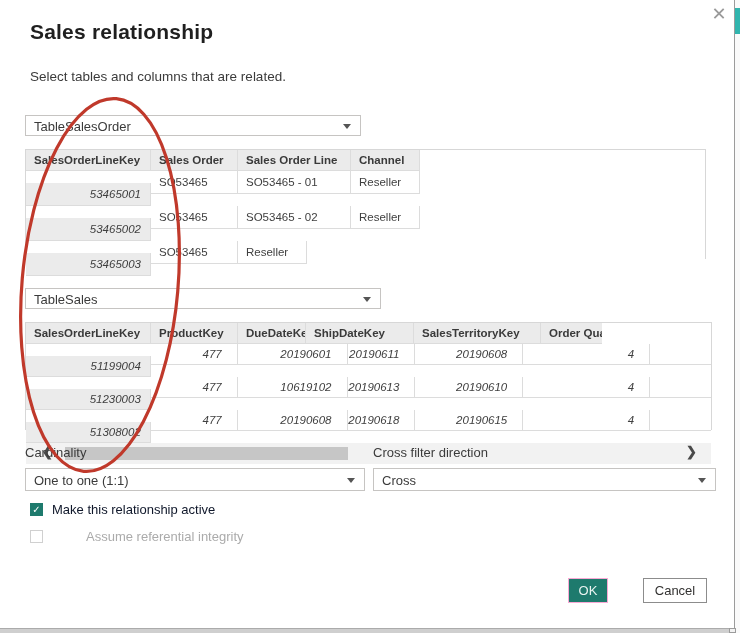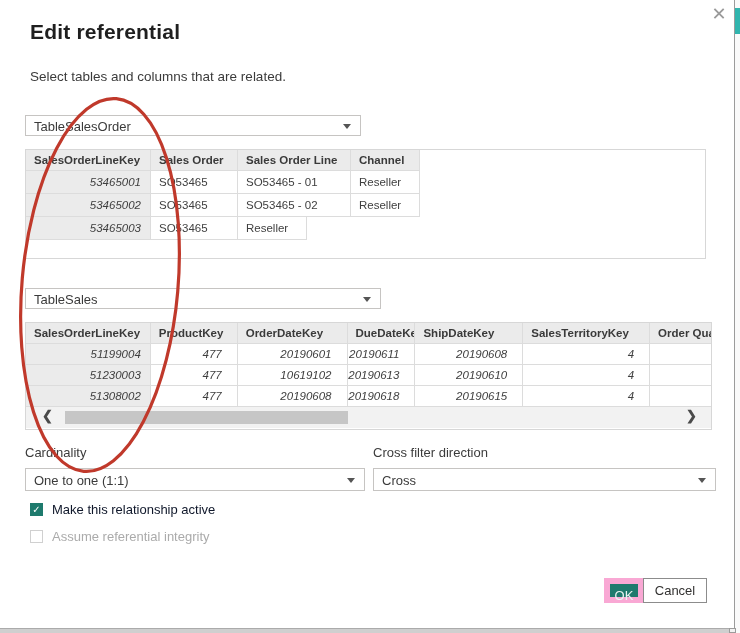--- a/index.html
+++ b/index.html
@@ -26,21 +26,21 @@
   
   .tbl{position:absolute;border:1px solid #d7d7d7;background:#fff;box-sizing:border-box;}
   .t1{left:25px;top:149px;width:681px;height:110px;}
   .t2{left:25px;top:322px;width:687px;height:108px;}
   .trow{display:flex;}
   .cell{box-sizing:border-box;border-right:1px solid #dcdcdc;border-bottom:1px solid #dcdcdc;
         overflow:hidden;white-space:nowrap;font-size:11.5px;}
   .hcell{background:#ebebeb;font-weight:700;color:#3a3a3a;height:21px;line-height:20px;padding-left:8px;}
   .vcell{height:23px;line-height:22px;color:#404040;}
   .t2 .vcell{height:21px;line-height:20px;}
-  .keycell{background:#ebebeb;font-style:italic;text-align:right;padding-right:9px;}
+  .keycell{background:#ebebeb;font-style:italic;text-align:right;padding-right:9px;margin-top:12px;}
   .numcell{font-style:italic;text-align:right;padding-right:15px;background:#fff;}
   .txtcell{padding-left:8px;background:#fff;}
   .filler{flex:1;border:none;background:#fff;}
   .c1{width:125px;} .c2{width:87px;} .c3{width:113px;} .c4{width:69px;}
   .d1{width:125px;} .d2{width:87px;} .d3{width:110px;} .d4{width:68px;}
   .d5{width:108px;} .d6{width:127px;} .d7{width:61px;border-right:none;}
 
   
   .hscroll{position:relative;height:21px;background:#f2f2f2;}
   .hs-arrow{position:absolute;top:1px;font-size:13px;font-weight:700;color:#4a4a4a;cursor:pointer;}
@@ -48,49 +48,49 @@
   .hs-right{right:14px;}
   .hs-thumb{position:absolute;left:39px;top:4px;width:283px;height:13px;background:#c6c6c6;cursor:pointer;}
 
   
   .field-label{position:absolute;top:445px;font-size:13px;color:#3b3b3b;}
   .lbl-card{left:25px;} .lbl-cross{left:373px;}
 
   
   .chkrow{position:absolute;left:30px;display:flex;align-items:center;cursor:pointer;}
   .chkrow.r1{top:502px;}
-  .chkrow.r2{top:529px;cursor:default;}
+  .chkrow.r2{top:529px;cursor:default;gap:34px;}
   .chkbox{width:13px;height:13px;box-sizing:border-box;margin-right:9px;}
   .chk-on{background:#1E7A6D;color:#fff;font-size:10px;line-height:13px;text-align:center;}
   .chk-off{background:#fff;border:1px solid #d0d0d0;}
   .chklabel{font-size:13px;color:#0f172a;}
   .chklabel.dis{color:#ababab;}
 
   
   .btn{position:absolute;top:578px;height:25px;box-sizing:border-box;font-size:13px;
        text-align:center;line-height:24px;cursor:pointer;}
-  .btn-ok{left:568px;width:40px;background:#1E7A6D;color:#eaf4f1;border:6px solid #f9a8d4;margin-left:36px;}
+  .btn-ok{left:568px;width:40px;background:#1E7A6D;color:#eaf4f1;border:1px solid #f9a8d4;}
   .btn-cancel{left:643px;width:64px;background:#fff;color:#323130;border:1px solid #8c8c8c;}
 
   
   .edge-line{position:absolute;right:5px;top:0;bottom:0;width:1px;background:#9b9b9b;}
   .edge-strip{position:absolute;right:0;top:0;bottom:0;width:5px;background:#fafafa;}
   .edge-teal{position:absolute;right:0;top:8px;width:5px;height:26px;background:#31b5ae;}
   .bottom-strip{position:absolute;left:0;right:10px;bottom:0;height:4px;background:#cfcfcf;border-top:1px solid #ababab;}
   .bottom-corner{position:absolute;right:4px;bottom:0;width:7px;height:5px;background:#f2f2f2;border:1px solid #9b9b9b;box-sizing:border-box;}
 
   
   .annot{position:absolute;left:0;top:80px;width:220px;height:420px;pointer-events:none;}
 </style>
 </head>
 <body>
 
 <div class="screen">
 
-  <div class="title">Edit referential</div>
+  <div class="title">Sales relationship</div>
   <div class="close-x">✕</div>
   <div class="subtitle">Select tables and columns that are related.</div>
 
   <div class="dd dd1">
     <span>TableSalesOrder</span>
     <span class="chev"></span>
   </div>
 
   <div class="tbl t1">
     <div class="trow">
@@ -124,21 +124,20 @@
 
   <div class="dd dd2">
     <span>TableSales</span>
     <span class="chev"></span>
   </div>
 
   <div class="tbl t2">
     <div class="trow">
       <div class="cell hcell d1">SalesOrderLineKey</div>
       <div class="cell hcell d2">ProductKey</div>
-      <div class="cell hcell d3">OrderDateKey</div>
       <div class="cell hcell d4">DueDateKey</div>
       <div class="cell hcell d5">ShipDateKey</div>
       <div class="cell hcell d6">SalesTerritoryKey</div>
       <div class="cell hcell d7">Order Qua</div>
     </div>
     <div class="trow">
       <div class="cell vcell keycell d1">51199004</div>
       <div class="cell vcell numcell d2">477</div>
       <div class="cell vcell numcell d3">20190601</div>
       <div class="cell vcell numcell d4">20190611</div>

